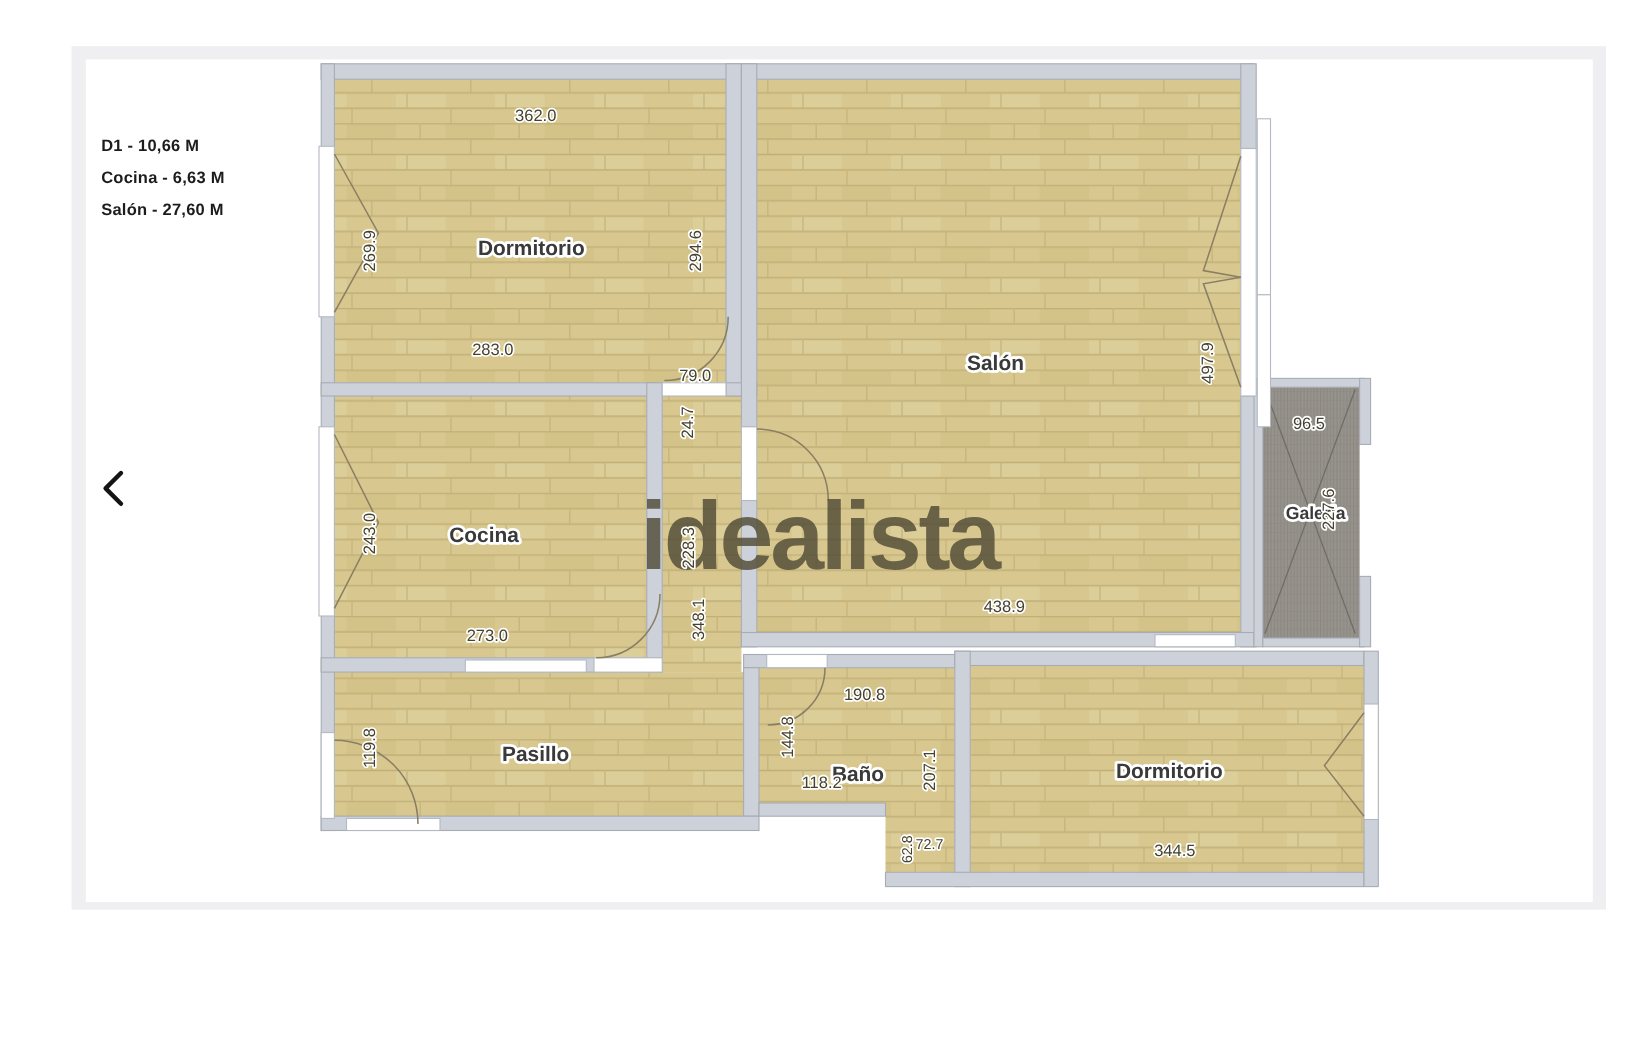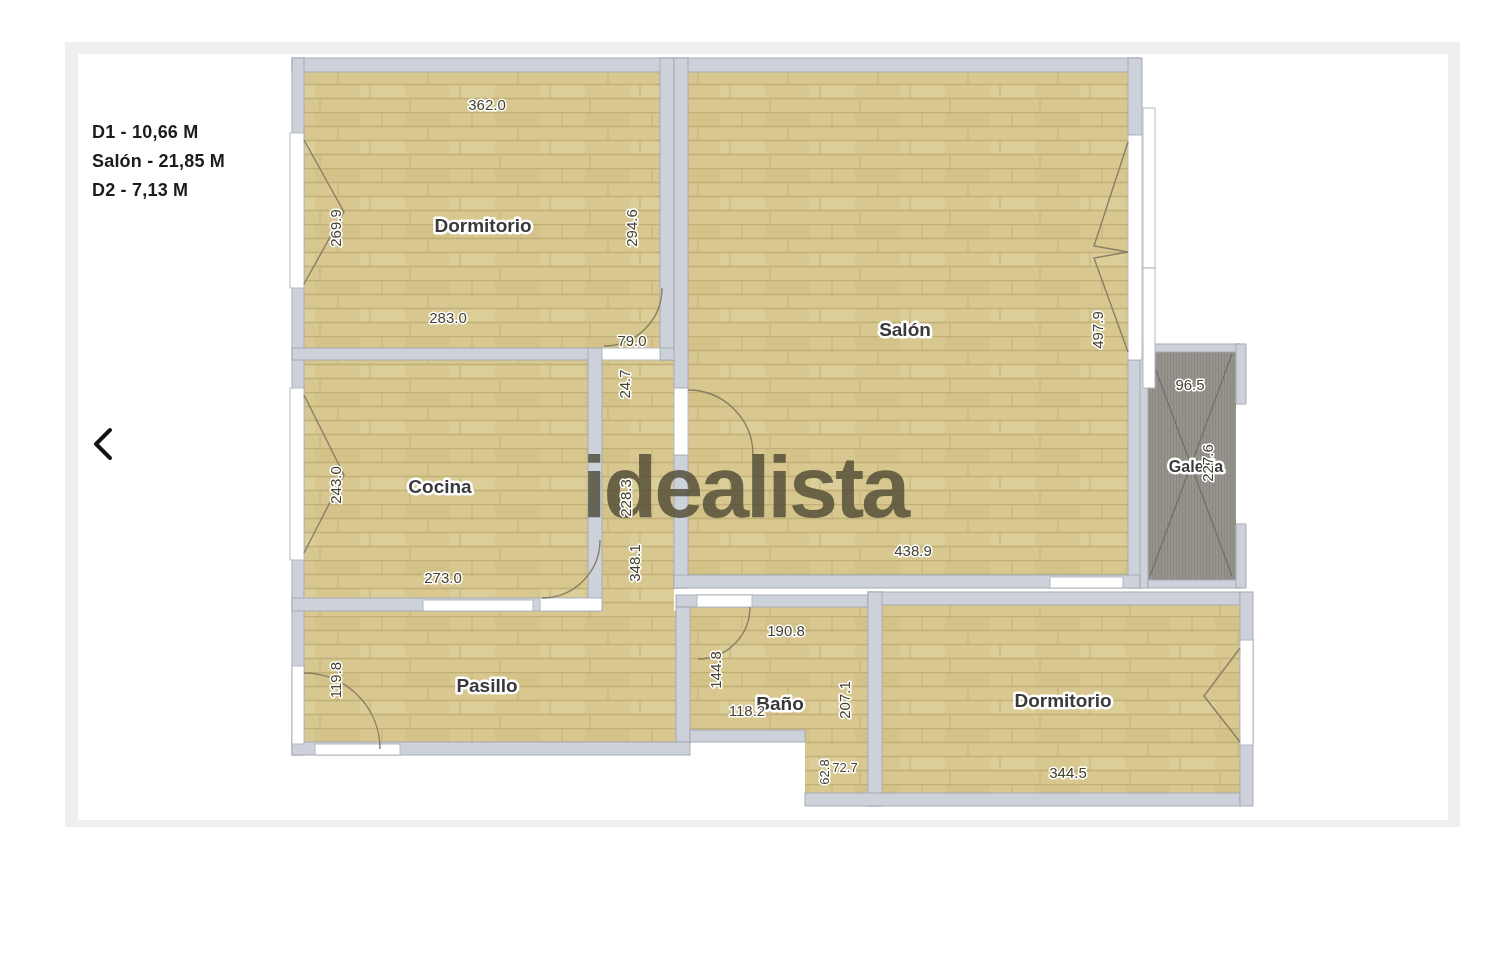--- a/index.html
+++ b/index.html
@@ -1,42 +1,42 @@
 <!DOCTYPE html>
 <html><head>
 <meta charset="utf-8">
 <style>
   html,body{margin:0;padding:0;background:#ffffff;}
   .canvas{position:relative;width:1500px;height:962px;background:#ffffff;overflow:hidden;
           font-family:"Liberation Sans",sans-serif;}
   .viewer{position:absolute;left:65px;top:42px;width:1395px;height:785px;background:#efeff1;}
   .inner{position:absolute;left:13px;top:12px;width:1370px;height:766px;background:#ffffff;}
   .legend{position:absolute;left:14px;top:64px;width:250px;color:#1c1c1c;
-          font-size:18px;font-weight:bold;line-height:29px;letter-spacing:0.2px;}
+          font-size:15px;font-weight:bold;line-height:29px;letter-spacing:0.2px;}
   .back{position:absolute;left:8px;top:366px;width:40px;height:48px;background:transparent;
         border:none;padding:0;cursor:pointer;}
   .plansvg{position:absolute;left:0;top:0;width:1370px;height:766px;}
   svg text{font-family:"Liberation Sans",sans-serif;}
   .dim{font-size:15px;fill:#45422f;paint-order:stroke;stroke:#ffffff;stroke-width:3px;
        stroke-linejoin:round;}
   .room-label{font-size:19px;font-weight:bold;fill:#3a3a3a;paint-order:stroke;stroke:#ffffff;
        stroke-width:5px;stroke-linejoin:round;}
   .wm{font-size:88px;font-weight:bold;letter-spacing:-3px;}
 </style>
 </head>
 <body>
 
 <div class="canvas">
   <div class="viewer">
     <div class="inner">
 
       <div class="legend">
         <div>D1 - 10,66 M</div>
-        <div>Salón - 21,85 M</div>
-        <div>D2 - 7,13 M</div>
+        <div>Cocina - 6,63 M</div>
+        <div>Salón - 27,60 M</div>
       </div>
 
       <button class="back">
         <svg width="40" height="48" viewBox="0 0 40 48">
           <polyline points="24,10 10,24 24,38" fill="none" stroke="#141414" stroke-width="4" stroke-linecap="round" stroke-linejoin="round"></polyline>
         </svg>
       </button>
 
       <svg class="plansvg" viewBox="78 54 1370 766">
         <defs>

